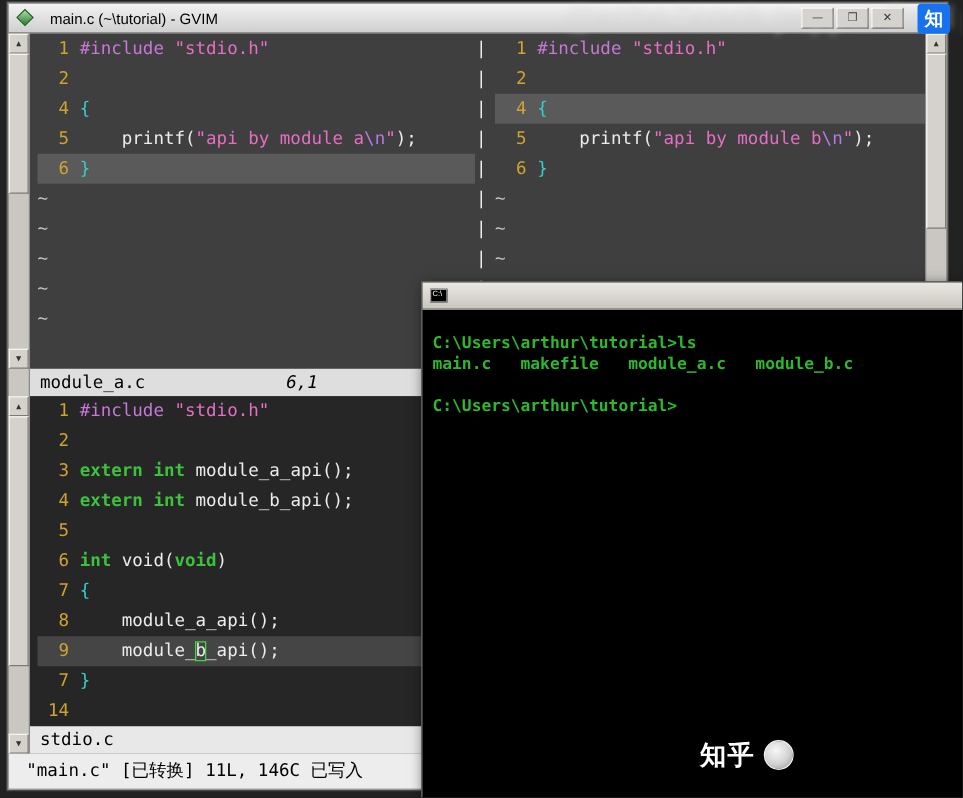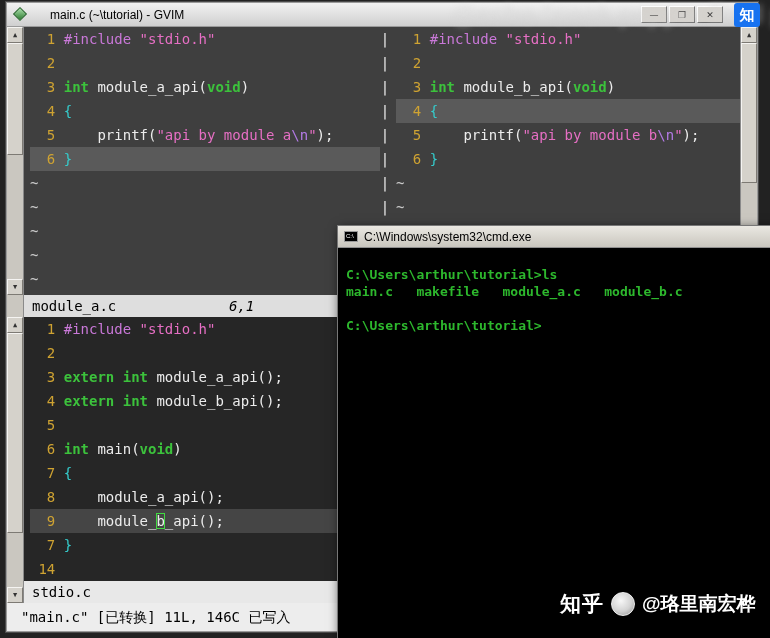--- a/index.html
+++ b/index.html
@@ -9,21 +9,21 @@
 
   
   .blur-text { position:absolute; left:452px; top:0px; z-index:60; pointer-events:none;
     font-family:"Liberation Sans", sans-serif; font-weight:700; font-size:25px;
     color:rgba(210,210,210,0.45); filter:blur(3px); white-space:nowrap; }
 
   
   .gvim { position:absolute; left:6px; top:2px; width:752px; height:630px;
           background:#3f3f3f; border:1px solid #9a9a9a; box-shadow:0 0 0 1px #4a4a4a; z-index:10; }
   .titlebar { position:absolute; left:0; top:0; width:100%; height:24px;
-    background:linear-gradient(#f2f2f2,#cfcfcf); display:flex; align-items:center; gap:22px;
+    background:linear-gradient(#f2f2f2,#cfcfcf); display:flex; align-items:center; gap:12px;
     padding:0 6px; font-family:"Liberation Sans", sans-serif; font-size:12px; color:#000;
     border-bottom:1px solid #9a9a9a; }
   .vim-icon { width:15px; height:15px; position:relative; flex:0 0 auto; }
   .vim-icon i { position:absolute; left:2px; top:2px; width:10px; height:10px;
     background:linear-gradient(135deg,#aadfaa,#2e7d32); transform:rotate(45deg);
     border:1px solid #1b5e20; }
   .win-btns { position:absolute; right:34px; top:3px; display:flex; gap:2px; }
   .wbtn { width:26px; height:17px; background:#d6d3ce; border:1px solid;
     border-color:#ffffff #6d6d6d #6d6d6d #ffffff; display:grid; place-items:center;
     font-family:"DejaVu Sans", sans-serif; font-size:9px; color:#222; cursor:default; }
@@ -133,21 +133,20 @@
       <div class="sb" style="top:0;height:576px;">
         <div class="sb-btn up"></div>
         <div class="sb-thumb" style="top:16px;height:140px;"></div>
         <div class="sb-btn down"></div>
       </div>
     </div>
 
     <div class="editor ed-a">
         <div class="line"><span class="num">1</span><span class="pre">#include</span><span class="pl"> </span><span class="str">"stdio.h"</span></div>
         <div class="line"><span class="num">2</span></div>
-        <div class="line"><span class="num">3</span><span class="kw">int</span><span class="pl"> module_a_api(</span><span class="kw">void</span><span class="pl">)</span></div>
         <div class="line"><span class="num">4</span><span class="br">{</span></div>
         <div class="line"><span class="num">5</span><span class="pl">    printf(</span><span class="str">"api by module a</span><span class="esc">\n</span><span class="str">"</span><span class="pl">);</span></div>
         <div class="line cursorline"><span class="num">6</span><span class="br">}</span></div>
         <div class="line"><span class="tilde">~</span></div>
         <div class="line"><span class="tilde">~</span></div>
         <div class="line"><span class="tilde">~</span></div>
         <div class="line"><span class="tilde">~</span></div>
         <div class="line"><span class="tilde">~</span></div>
       </div>
     <div class="sep">
@@ -159,21 +158,20 @@
         <div class="line">|</div>
         <div class="line">|</div>
         <div class="line">|</div>
         <div class="line">|</div>
         <div class="line">|</div>
         <div class="line">|</div>
       </div>
     <div class="editor ed-b">
         <div class="line"><span class="num">1</span><span class="pre">#include</span><span class="pl"> </span><span class="str">"stdio.h"</span></div>
         <div class="line"><span class="num">2</span></div>
-        <div class="line"><span class="num">3</span><span class="kw">int</span><span class="pl"> module_b_api(</span><span class="kw">void</span><span class="pl">)</span></div>
         <div class="line cursorline"><span class="num">4</span><span class="br">{</span></div>
         <div class="line"><span class="num">5</span><span class="pl">    printf(</span><span class="str">"api by module b</span><span class="esc">\n</span><span class="str">"</span><span class="pl">);</span></div>
         <div class="line"><span class="num">6</span><span class="br">}</span></div>
         <div class="line"><span class="tilde">~</span></div>
         <div class="line"><span class="tilde">~</span></div>
         <div class="line"><span class="tilde">~</span></div>
         <div class="line"><span class="tilde">~</span></div>
         <div class="line"><span class="tilde">~</span></div>
       </div>
 
@@ -181,43 +179,41 @@
       <span>module_a.c</span>
       <span class="ruler">6,1</span>
     </div>
 
     <div class="editor ed-main">
         <div class="line"><span class="num">1</span><span class="pre">#include</span><span class="pl"> </span><span class="str">"stdio.h"</span></div>
         <div class="line"><span class="num">2</span></div>
         <div class="line"><span class="num">3</span><span class="kw">extern</span><span class="pl"> </span><span class="kw">int</span><span class="pl"> module_a_api();</span></div>
         <div class="line"><span class="num">4</span><span class="kw">extern</span><span class="pl"> </span><span class="kw">int</span><span class="pl"> module_b_api();</span></div>
         <div class="line"><span class="num">5</span></div>
-        <div class="line"><span class="num">6</span><span class="kw">int</span><span class="pl"> main(</span><span class="kw">void</span><span class="pl">)</span></div>
+        <div class="line"><span class="num">6</span><span class="kw">int</span><span class="pl"> void(</span><span class="kw">void</span><span class="pl">)</span></div>
         <div class="line"><span class="num">7</span><span class="br">{</span></div>
         <div class="line"><span class="num">8</span><span class="pl">    module_a_api();</span></div>
         <div class="line cursorline"><span class="num">9</span><span class="pl">    module_</span><span class="cur">b</span><span class="pl">_api();</span></div>
         <div class="line"><span class="num">7</span><span class="br">}</span></div>
         <div class="line"><span class="num">14</span></div>
       </div>
 
     <div class="status status-main">
       <span>stdio.c</span>
     </div>
 
     <div class="cmdline">"main.c" [已转换] 11L, 146C 已写入</div>
   </div>
 
   <div class="cmd">
     <div class="cmd-title">
       <span class="cmd-icon"></span>
-      <span>C:\Windows\system32\cmd.exe</span>
     </div>
     <div class="cmd-body"><div class="cmd-line">C:\Users\arthur\tutorial&gt;ls</div><div class="cmd-line">main.c   makefile   module_a.c   module_b.c</div><div class="cmd-line"> </div><div class="cmd-line">C:\Users\arthur\tutorial&gt;</div></div>
   </div>
 
   <div class="wm">
     <span class="wm-brand">知乎</span>
     <span class="wm-avatar"></span>
-    <span class="wm-handle">@珞里南宏桦</span>
   </div>
   <div class="zhihu-badge">知</div>
 
 </div>
 
 </body></html>

